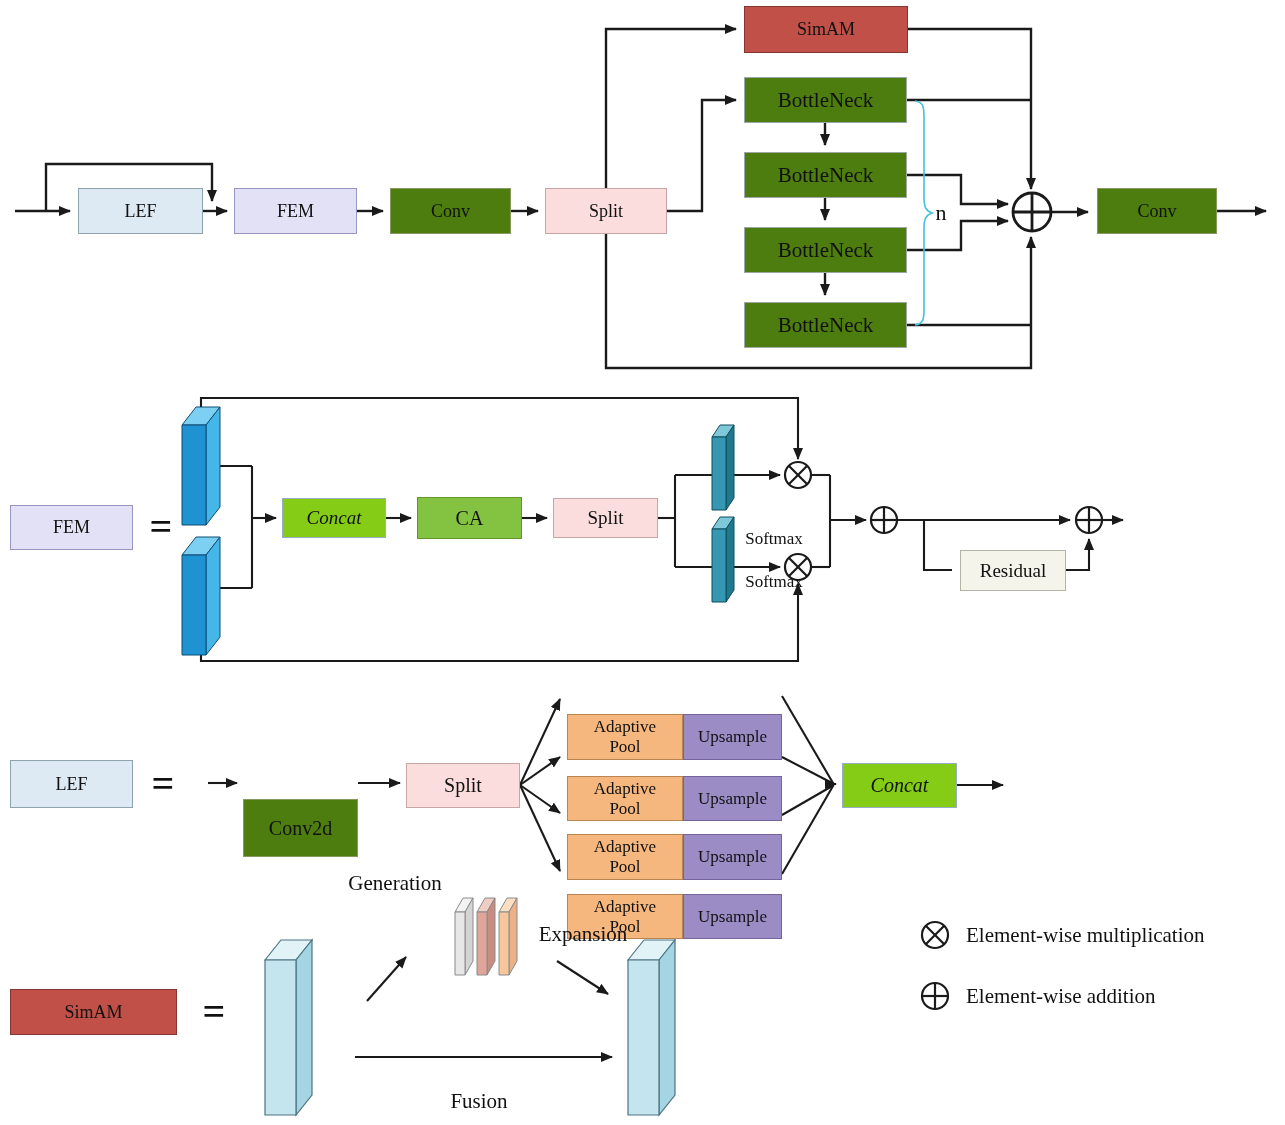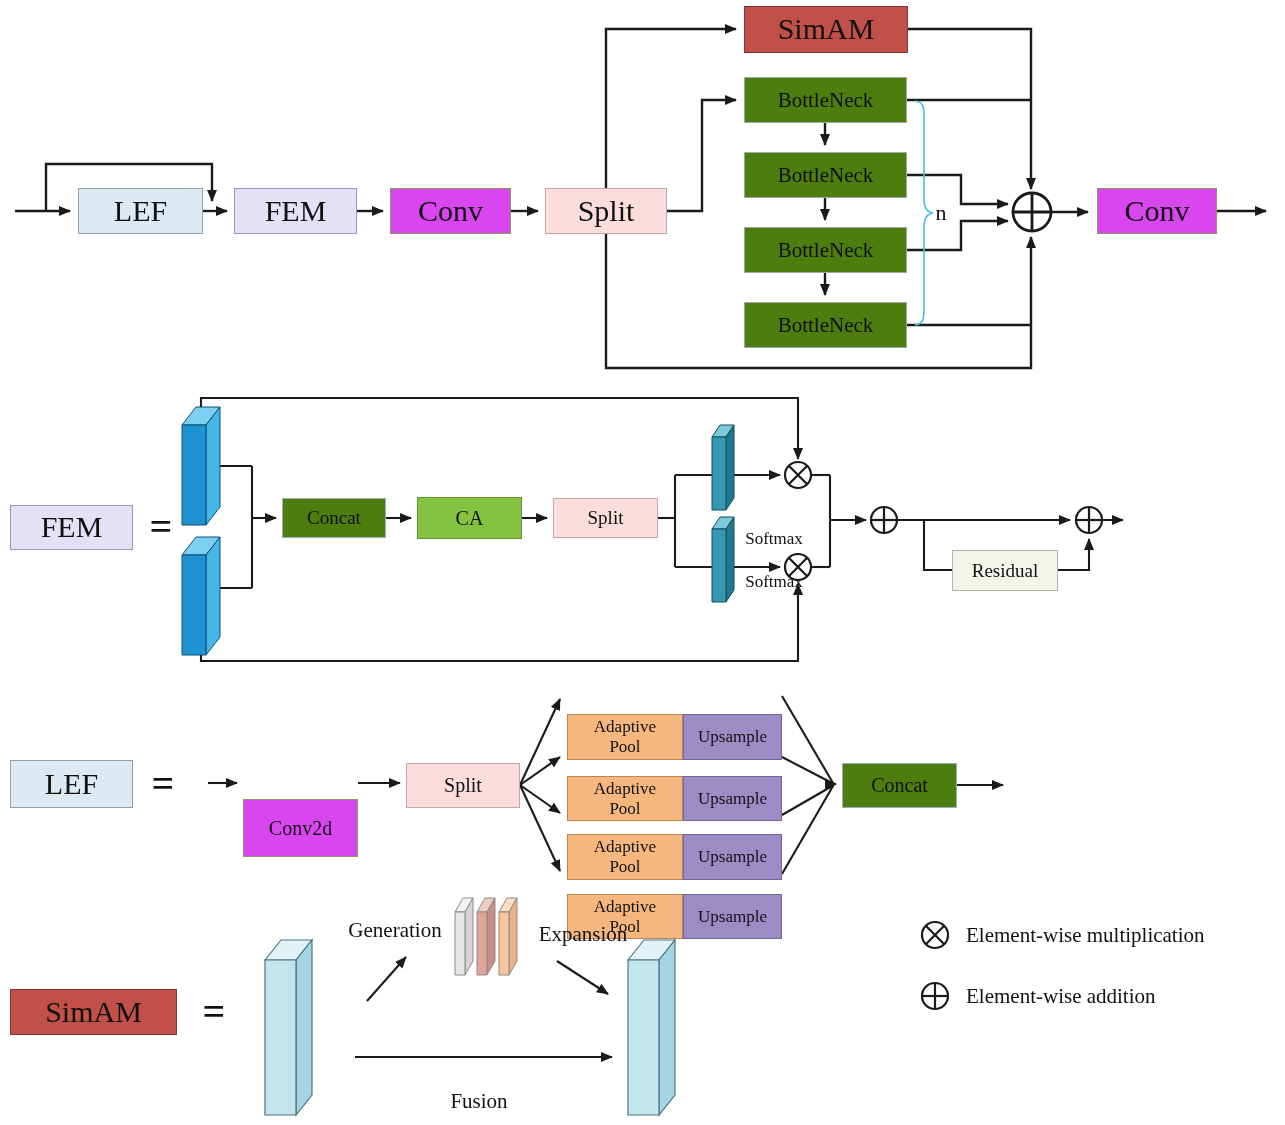--- a/index.html
+++ b/index.html
@@ -1,30 +1,30 @@
 <!DOCTYPE html>
 <html><head>
 <meta charset="utf-8">
 <style>
   html,body{margin:0;padding:0;background:#ffffff;}
   #canvas{position:relative;width:1285px;height:1125px;background:#ffffff;overflow:hidden;
           font-family:"Liberation Serif","DejaVu Serif",serif;color:#111;}
   #wires{position:absolute;left:0;top:0;width:1285px;height:1125px;}
   .box{position:absolute;box-sizing:border-box;border:1.5px solid #8f9fa8;
        display:flex;align-items:center;justify-content:center;text-align:center;
-       font-size:30px;line-height:1.15;}
+       font-size:18px;line-height:1.15;}
   .bg-lef{background:#ddeaf4;border-color:#8fa3ad;}
   .bg-fem{background:#e3e1f5;border-color:#9a95c0;}
-  .bg-conv{background:#d946ef;border-color:#87995f;}
+  .bg-conv{background:#4d7c0f;border-color:#87995f;}
   .bg-split{background:#fadddc;border-color:#c9a5a3;}
   .bg-simam{background:#c05048;border-color:#86352e;}
   .bg-bn{background:#4d7c0f;border-color:#9fa8a8;font-size:21px;}
-  .bg-concat{background:#4d7c0f;border-color:#97aec3;}
+  .bg-concat{background:#84cc16;border-color:#97aec3;font-style:italic;}
   .bg-ca{background:#84c341;border-color:#61982a;}
-  .bg-residual{background:#f4f4ea;border-color:#b4b4a4;}
+  .bg-residual{background:#f4f4ea;border-color:#b4b4a4;margin-left:8px;}
   .bg-pool{background:#f5b77e;border-color:#bb8551;}
   .bg-up{background:#9c8cc5;border-color:#73659c;}
   .lbl{position:absolute;display:flex;align-items:center;justify-content:center;
        text-align:center;font-size:21px;}
   .eq{position:absolute;display:flex;align-items:center;justify-content:center;
       font-size:40px;font-weight:bold;}
   .f17{font-size:17px;margin-top:42px;} .f19{font-size:19px;} .f20{font-size:20px;}
   .legend-text{position:absolute;display:flex;align-items:center;font-size:21px;white-space:nowrap;}
   #watermark{position:absolute;left:1028px;top:1048px;width:230px;height:46px;
              display:flex;align-items:center;justify-content:flex-end;
@@ -220,21 +220,21 @@
 <div class="box bg-up f17" style="left:683px;top:734px;width:99px;height:45px;">Upsample</div>
 <div class="box bg-pool f17" style="left:567px;top:792px;width:116px;height:46px;padding:0 16px;">Adaptive Pool</div>
 <div class="box bg-up f17" style="left:683px;top:792px;width:99px;height:46px;">Upsample</div>
 <div class="box bg-pool f17" style="left:567px;top:852px;width:116px;height:45px;padding:0 16px;">Adaptive Pool</div>
 <div class="box bg-up f17" style="left:683px;top:852px;width:99px;height:45px;">Upsample</div>
 
 <div class="box bg-concat f20" style="left:842px;top:763px;width:115px;height:45px;">Concat</div>
 
 <div class="box bg-simam" style="left:10px;top:989px;width:167px;height:46px;">SimAM</div>
 <div class="eq" style="left:192px;top:986px;width:44px;height:50px;">=</div>
-<div class="lbl" style="left:336px;top:916px;width:118px;height:28px;text-align:right;">Generation</div>
+<div class="lbl" style="left:336px;top:869px;width:118px;height:28px;text-align:right;">Generation</div>
 <div class="lbl" style="left:528px;top:920px;width:110px;height:28px;">Expansion</div>
 <div class="lbl" style="left:442px;top:1087px;width:74px;height:28px;">Fusion</div>
 
 <div class="legend-text" style="left:966px;top:921px;height:28px;">Element-wise multiplication</div>
 <div class="legend-text" style="left:966px;top:982px;height:28px;text-align:center;">Element-wise addition</div>
 
 
 </div>
 
 </body></html>

